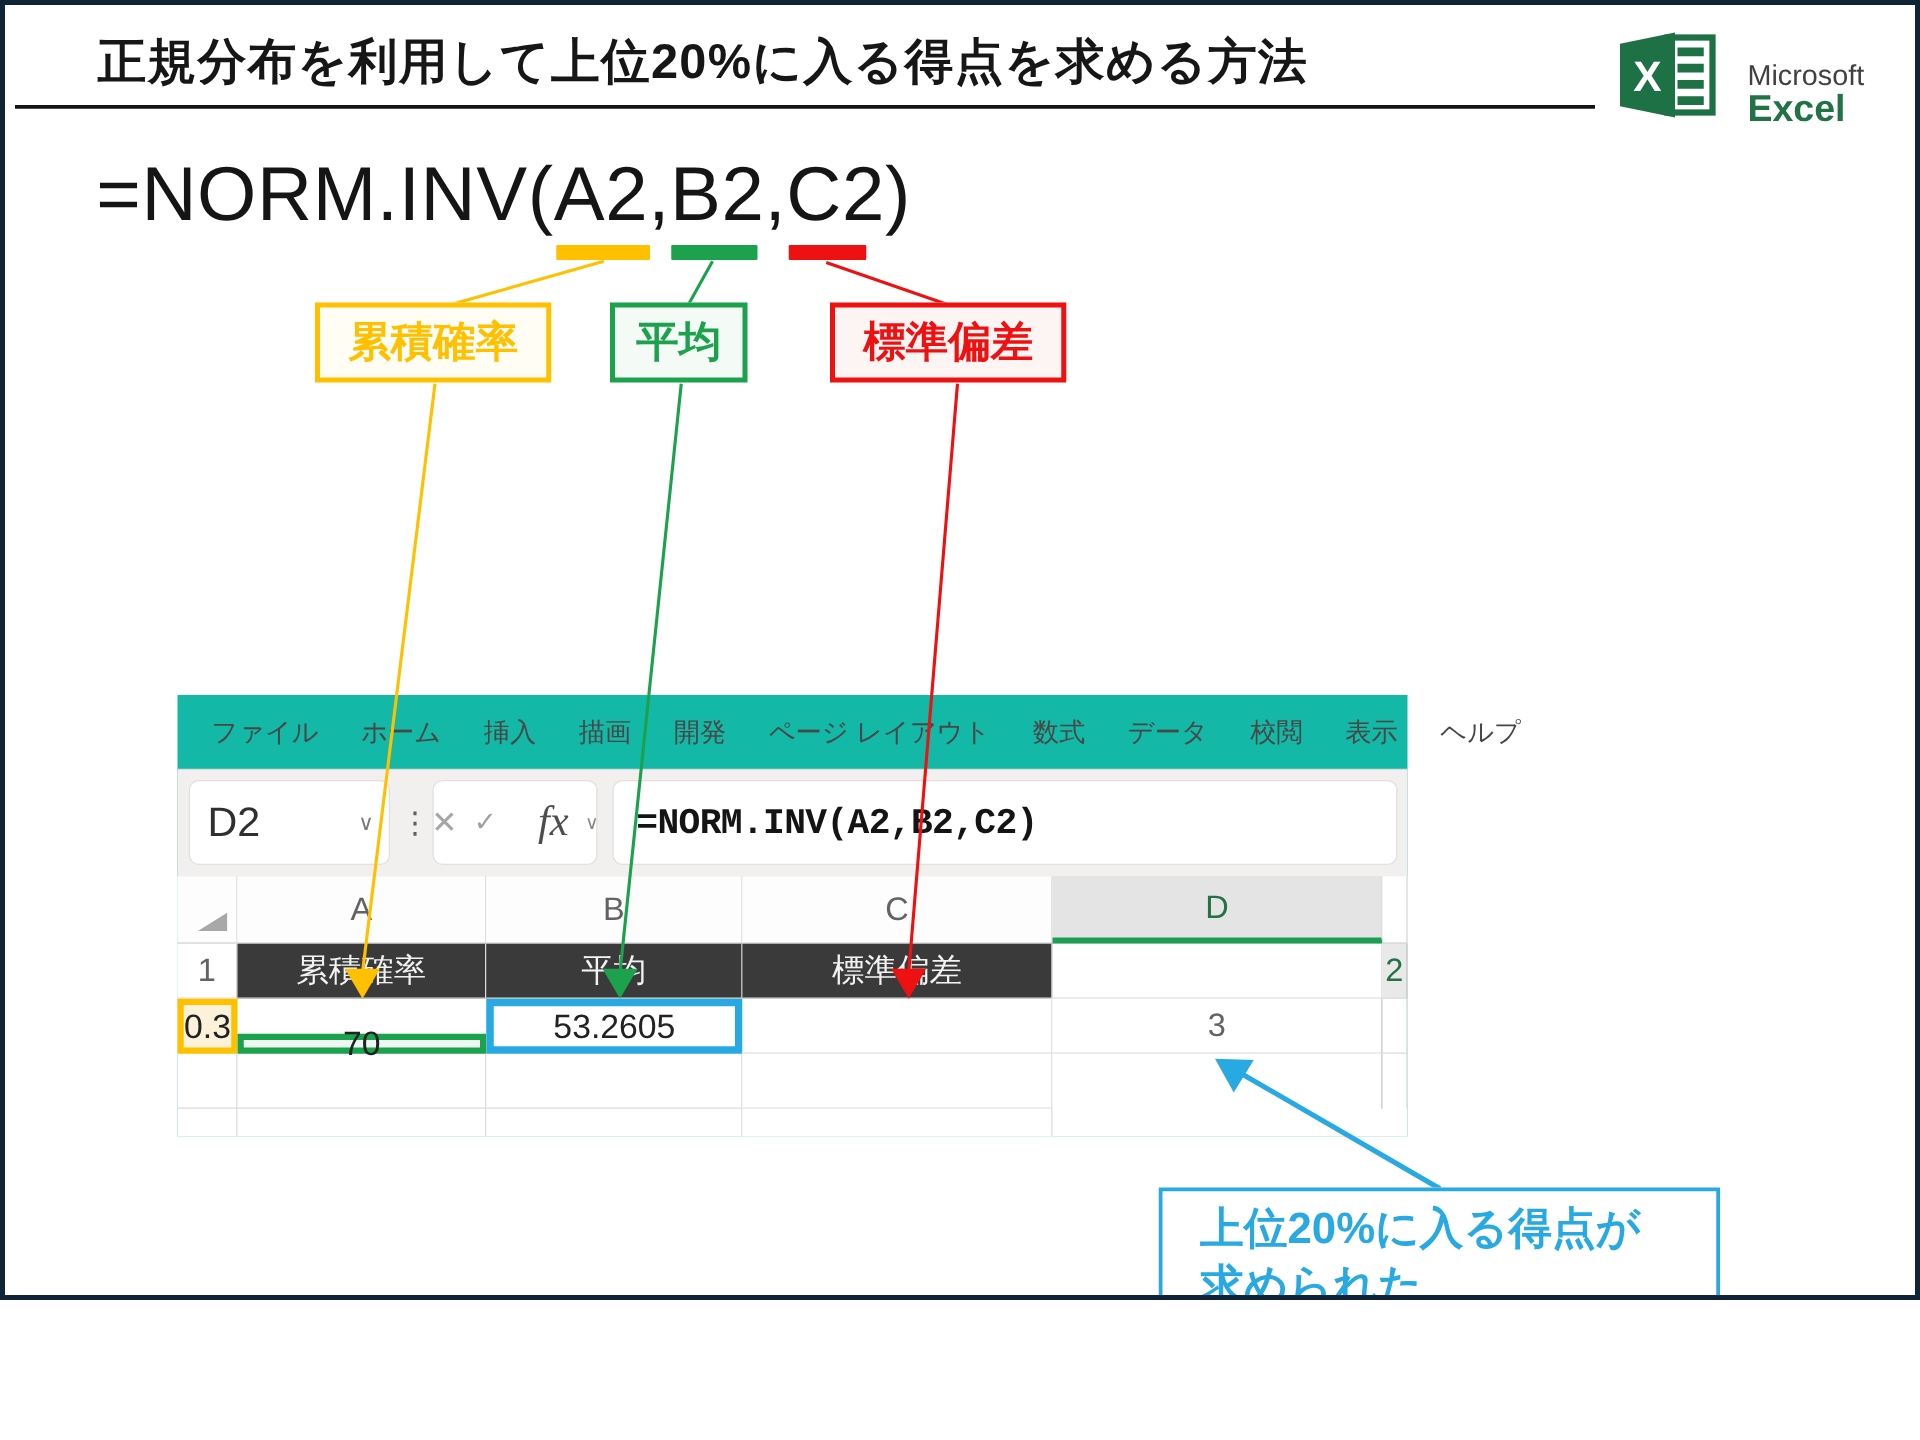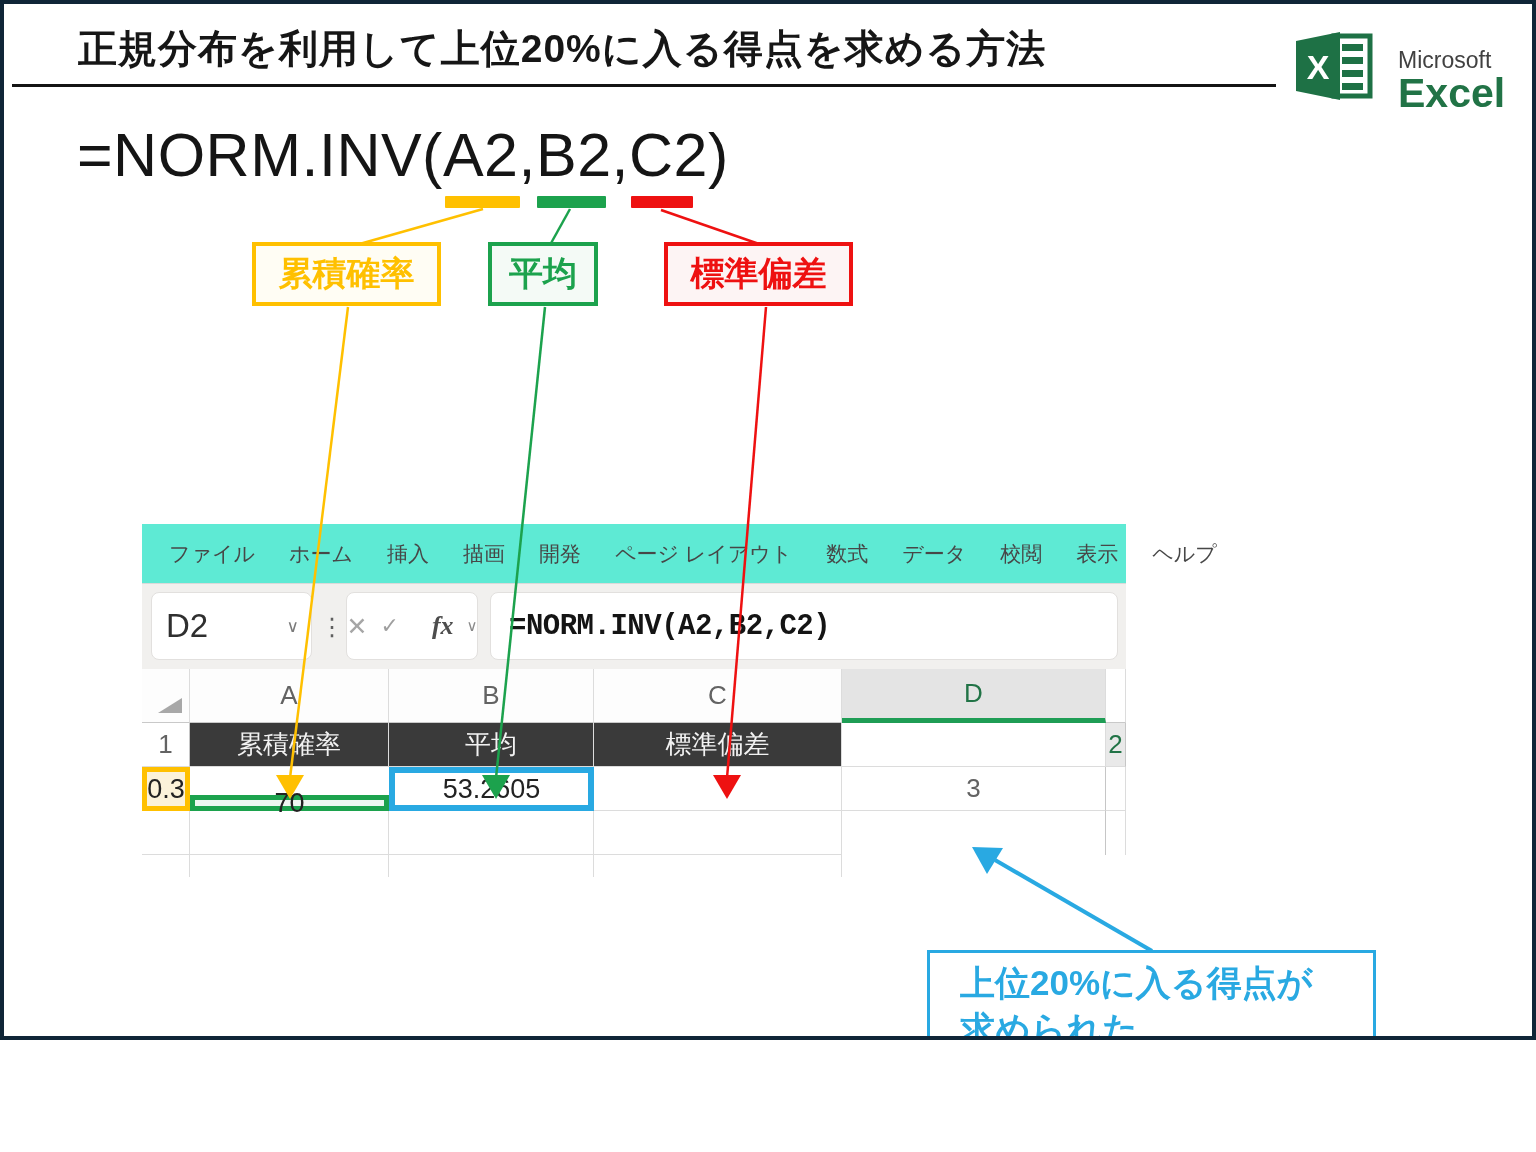--- a/index.html
+++ b/index.html
@@ -14,49 +14,49 @@
   }
   *{margin:0;padding:0;box-sizing:border-box;font-family:"Liberation Sans",sans-serif;}
   body{background:#fff;}
   .page{position:relative;width:1536px;height:1040px;background:#fff;border:4px solid var(--navy);overflow:hidden;}
 
   
   .page-title{position:absolute;left:74px;top:18px;font-size:39px;font-weight:700;color:#161616;letter-spacing:1px;white-space:nowrap;}
   .title-rule{position:absolute;left:8px;top:80px;width:1264px;height:3px;background:#141414;}
   .logo{position:absolute;left:1288px;top:12px;display:flex;align-items:center;gap:24px;}
   .logo-text .ms{font-size:23px;color:#414141;line-height:1.05;margin-top:32px;}
-  .logo-text .xl{font-size:41px;color:var(--xl-green);font-weight:600;line-height:1.05;}
+  .logo-text .xl{font-size:30px;color:var(--xl-green);font-weight:600;line-height:1.05;}
 
   
   .big-formula{position:absolute;left:73px;top:116px;font-size:61px;letter-spacing:.5px;color:#151515;white-space:nowrap;}
   .ubar{position:absolute;top:192px;height:12px;border-radius:1px;}
   .ubar.gold{left:441px;width:75px;background:var(--gold);}
   .ubar.green{left:533px;width:69px;background:var(--green);}
   .ubar.red{left:627px;width:62px;background:var(--red);}
 
   
   .labelbox{position:absolute;top:238px;height:64px;display:flex;align-items:center;justify-content:center;font-size:34px;font-weight:700;z-index:7;}
   .labelbox.gold{left:248px;width:189px;border:4px solid var(--gold);color:var(--gold);background:#FFFDF4;}
   .labelbox.green{left:484px;width:110px;border:4px solid var(--green);color:var(--green);background:#F4FAF6;}
   .labelbox.red{left:660px;width:189px;border:4px solid var(--red);color:var(--red);background:#FDF4F4;}
 
   
-  .excel-panel{position:absolute;left:138px;top:520px;width:984px;height:353px;background:#5eead4;z-index:1;}
+  .excel-panel{position:absolute;left:138px;top:552px;width:984px;height:353px;background:#14b8a6;z-index:1;}
   .ribbon{height:60px;display:flex;align-items:center;padding-left:10px;border-bottom:1px solid #dadada;}
   .ribbon .tab{padding:0 17px;font-size:21px;color:#474747;white-space:nowrap;}
   .fbar{position:relative;height:85px;background:#f1f0ee;}
   .fbar .box{position:absolute;top:8px;height:68px;background:#fff;border:1px solid #e2e0de;border-radius:8px;}
   .name-box{left:9px;width:161px;display:flex;align-items:center;padding:0 12px 0 14px;justify-content:space-between;}
   .name-box .val{font-size:33px;color:#2f2f2f;}
   .name-box .chev{margin-left:auto;font-size:17px;color:#7a7a7a;}
   .fbar-dots{position:absolute;left:178px;top:0;height:100%;display:flex;align-items:center;font-size:24px;color:#5f5f5f;}
   .icon-box{left:204px;width:132px;display:flex;align-items:center;justify-content:center;gap:13px;}
   .icon-box .x{font-size:25px;color:#a6a6a6;}
   .icon-box .ck{font-size:22px;color:#9f9f9f;}
-  .icon-box .fx{font-size:26px;color:#4d4d4d;font-style:italic;font-family:"Liberation Serif",serif;font-weight:700;margin-left:20px;}
+  .icon-box .fx{font-size:34px;color:#4d4d4d;font-style:italic;font-family:"Liberation Serif",serif;font-weight:400;margin-left:20px;}
   .icon-box .chev{font-size:15px;color:#8a8a8a;}
   .formula-box{left:348px;right:8px;display:flex;align-items:center;padding-left:18px;}
   .formula-box .txt{font-family:"Liberation Mono",monospace;font-weight:700;font-size:29px;color:#141414;letter-spacing:-.5px;white-space:nowrap;}
 
   
   .sheet{height:208px;background:#fff;display:grid;grid-template-columns:48px 199px 205px 248px 264px 20px;grid-template-rows:54px 44px 44px 44px 22px;}
   .sheet>div{position:relative;display:flex;align-items:center;justify-content:center;border-right:1px solid var(--grid);border-bottom:1px solid var(--grid);}
   .ch{font-size:26px;color:#636363;background:#fdfdfd;border-bottom-color:#c9c9c9!important;}
   .ch.sel{background:#e4e4e4;color:var(--xl-green);border-bottom:5px solid #1f9d55!important;}
   .corner{background:#fdfdfd;border-bottom-color:#c9c9c9!important;}

